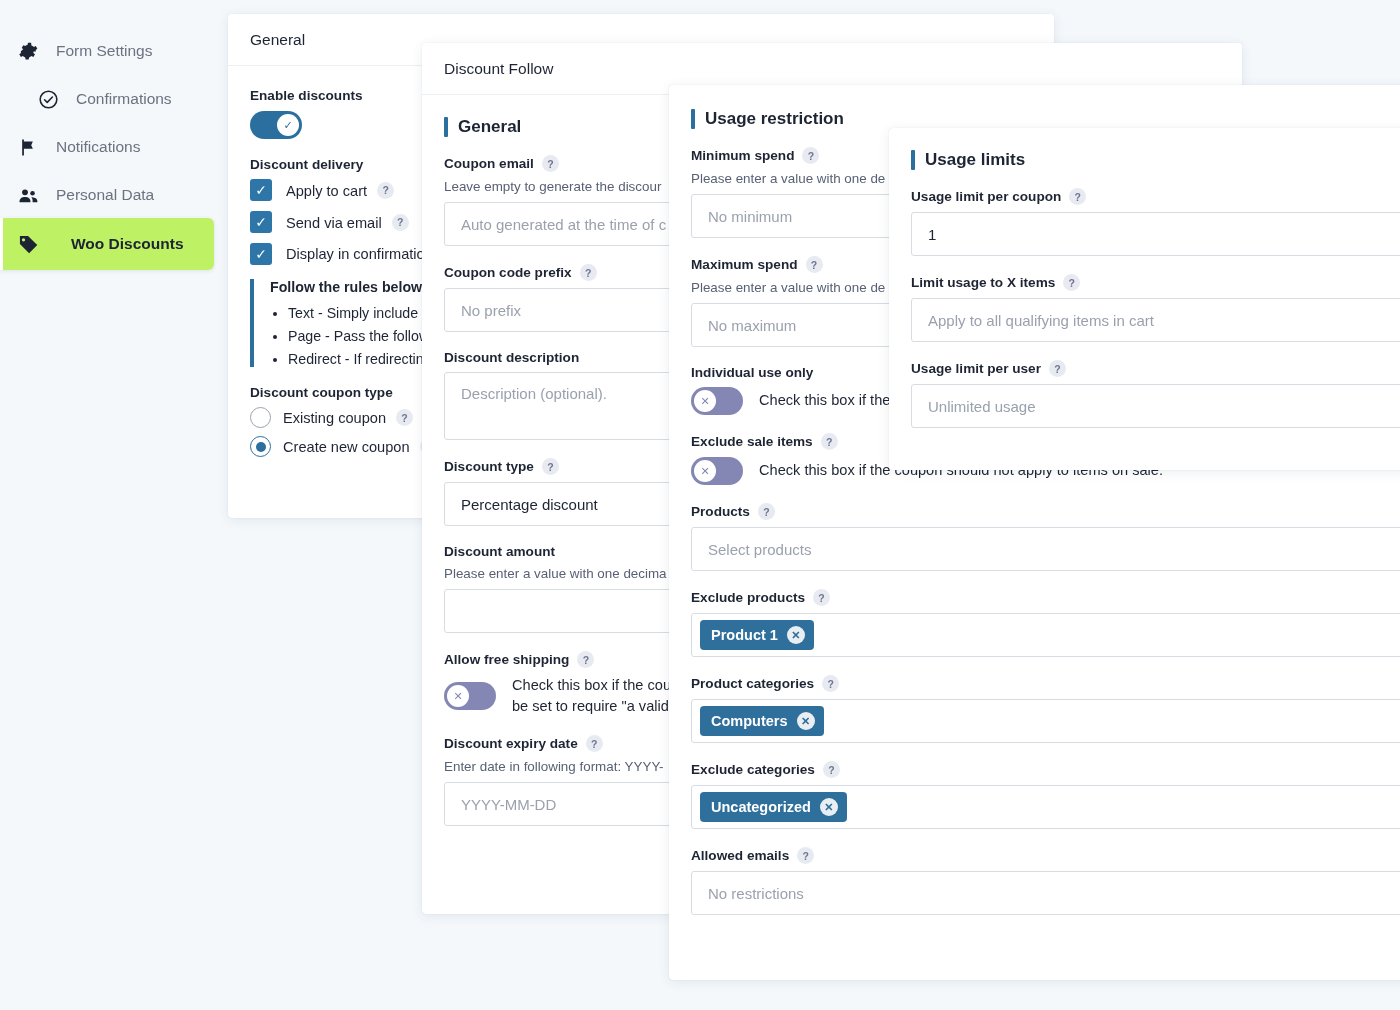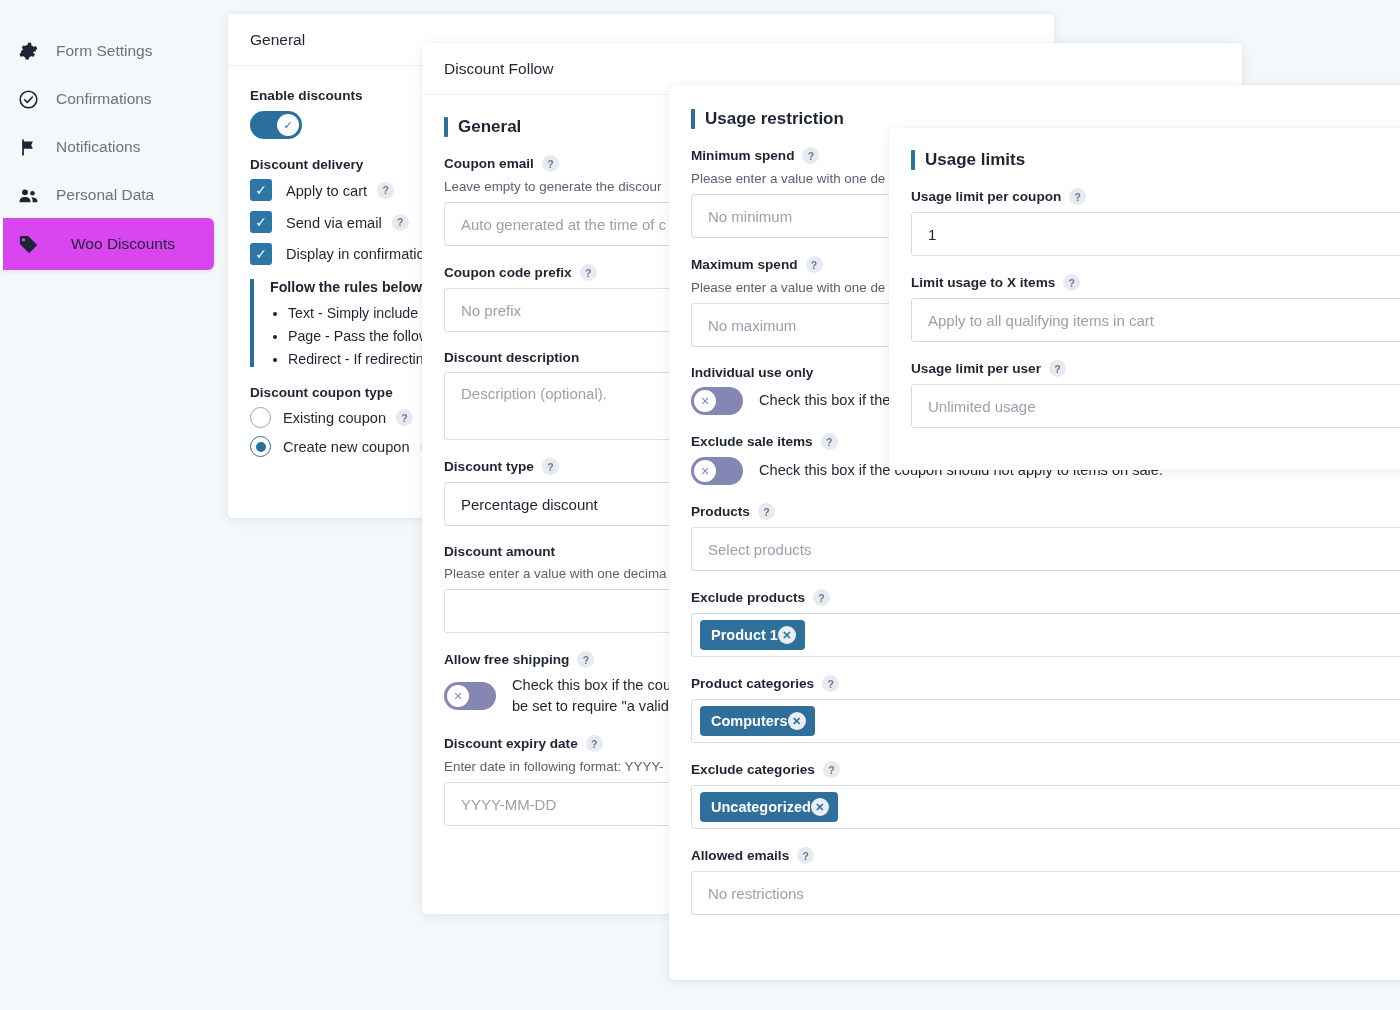--- a/index.html
+++ b/index.html
@@ -19,32 +19,32 @@
     background: #f4f8fb;
   }
   .side-item {
     display: flex; align-items: center; gap: 16px;
     height: 48px; padding-left: 16px; margin-bottom: 0;
     color: #6b7280; font-size: 15.5px;
     position: relative;
   }
   .side-item .glyph { width: 24px; height: 24px; display:flex; align-items:center; justify-content:center; color:#1d2433; }
   .side-item.active {
-    background: #d946ef;
+    background: #bef264;
     border-radius: 0 6px 6px 0;
     box-shadow: 0 1px 4px rgba(20,40,80,.10);
-    color: #1d2433; font-weight: normal;
+    color: #1d2433; font-weight: bold;
     height: 52px;
     gap: 31px;
   }
   .side-item.active::before {
     content:""; position:absolute; left:0; top:0; bottom:0; width:3px; background:#ffffff;
   }
   .side-1 { top: 16px; }
-  .side-2 { top: 64px; }
+  .side-2 { top: 64px; margin-left: 20px; }
   .side-3 { top: 112px; }
   .side-4 { top: 160px; }
   .side-5 { top: 207px; }
   .side-item { position: absolute; left: 0; width: 214px; }
 
   
   .panel {
     position: absolute;
     background: #ffffff;
     border-radius: 4px;
@@ -121,21 +121,21 @@
   .rdrow .txt { font-size:14.6px; color:#1d2433; white-space:nowrap; display:flex; align-items:center; gap:10px; }
 
   
   .callout { border-left: 4px solid #2b6f9e; padding-left: 16px; margin: 14px 0 18px 0; }
   .callout-title { font-size: 14.2px; font-weight: bold; color:#1d2433; white-space:nowrap; margin-bottom: 10px; }
   .callout ul { margin: 0; padding-left: 18px; }
   .callout li { font-size: 14.2px; color:#1d2433; white-space:nowrap; margin-bottom: 7px; }
 
   
   .chip {
-    display:inline-flex; align-items:center; 
+    display:inline-flex; align-items:center; gap:9px;
     background:#2f6f9b; color:#fff; font-size:14.5px; font-weight:bold;
     border-radius:4px; padding: 6px 9px 6px 11px; white-space:nowrap;
   }
   .chip .x {
     width:18px; height:18px; border-radius:50%; background:#e9eef3; color:#2f6f9b;
     display:inline-flex; align-items:center; justify-content:center; font-size:11px; font-weight:bold;
   }
 
   .toggle-row { display:flex; align-items:center; gap:16px; margin-bottom: 6px; }
   .toggle-row .txt { font-size:14.6px; color:#1d2433; line-height:1.45; }

